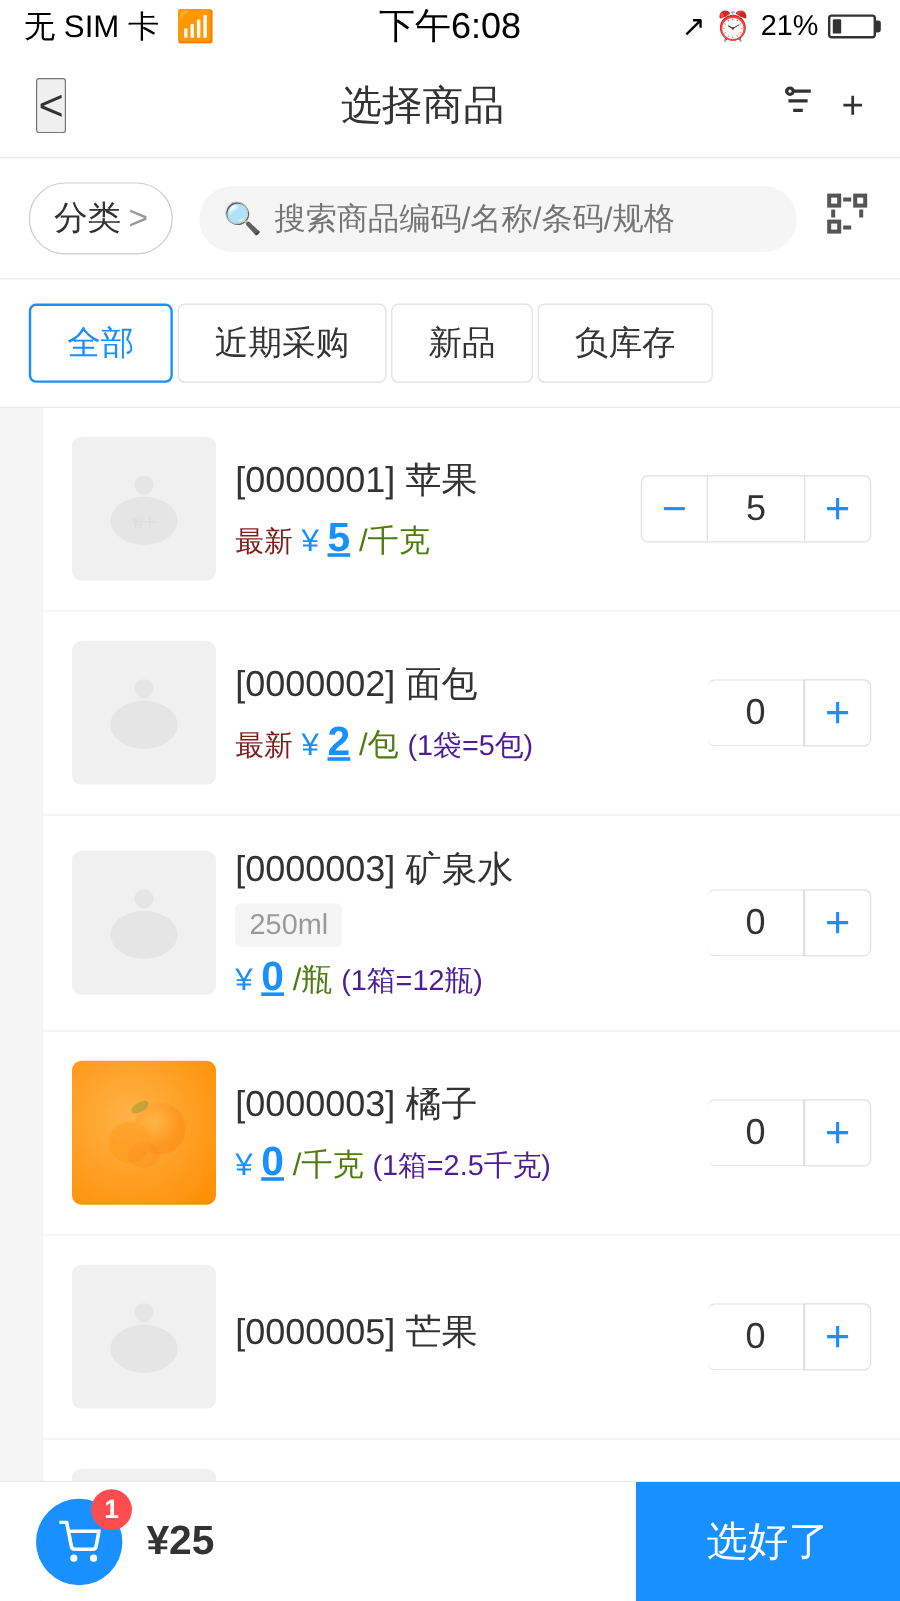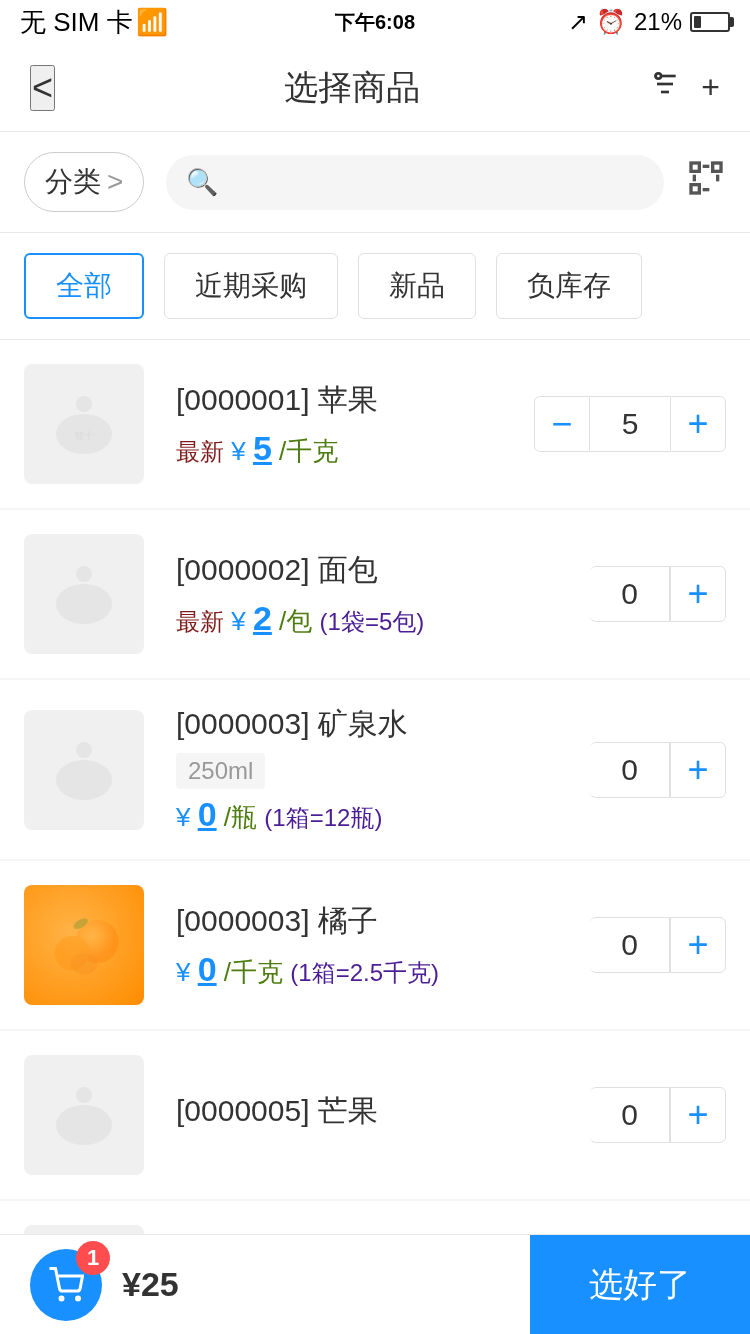--- a/index.html
+++ b/index.html
@@ -17,22 +17,22 @@
     .status-bar {
       background: #fff;
       height: 44px;
       display: flex;
       align-items: center;
       justify-content: space-between;
       padding: 0 20px;
       font-size: 26px;
       font-weight: 500;
     }
-    .status-left { display: flex; align-items: center; gap: 4px; }
-    .status-center { position: absolute; left: 50%; transform: translateX(-50%); font-size: 20px; font-weight: 700; }
+    .status-left { display: flex; align-items: center; gap: 14px; }
+    .status-center { position: absolute; left: 50%; transform: translateX(-50%); font-size: 30px; font-weight: 400; }
     .status-right { display: flex; align-items: center; gap: 8px; font-size: 24px; }
     .battery { border: 2px solid #333; border-radius: 3px; width: 40px; height: 20px; display: inline-flex; align-items: center; padding: 2px; position: relative; }
     .battery-fill { background: #333; height: 100%; width: 21%; border-radius: 1px; }
     .battery::after { content: ''; position: absolute; right: -6px; top: 50%; transform: translateY(-50%); width: 4px; height: 10px; background: #333; border-radius: 0 2px 2px 0; }
 
     
     .nav-bar {
       background: #fff;
       height: 88px;
       display: flex;
@@ -84,21 +84,21 @@
       width: 100%;
       outline: none;
     }
     .scan-icon { font-size: 32px; color: #555; }
 
     
     .tab-bar {
       background: #fff;
       padding: 20px 24px;
       display: flex;
-      gap: 20px;
+      gap: 4px;
       border-bottom: 1px solid #e8e8e8;
     }
     .tab-btn {
       padding: 12px 30px;
       border-radius: 6px;
       font-size: 28px;
       border: 1px solid #e0e0e0;
       background: #fff;
       color: #333;
     }
@@ -111,22 +111,23 @@
     
     .product-list {
       background: #f5f5f5;
     }
     .product-item {
       background: #fff;
       margin-bottom: 2px;
       padding: 24px 24px;
       display: flex;
       align-items: center;
-      gap: 32px;
+      gap: 16px;
       min-height: 140px;
+      margin-left: 36px;
     }
     .product-thumb {
       width: 120px;
       height: 120px;
       border-radius: 8px;
       background: #f0f0f0;
       display: flex;
       align-items: center;
       justify-content: center;
       overflow: hidden;
@@ -287,20 +288,21 @@
   </div>
 </div>
 
 <div class="filter-bar">
   <button class="category-btn">
     <span>分类</span>
     <span style="margin-left:6px;color:#999;">&gt;</span>
   </button>
   <div class="search-box">
     <span class="search-icon">🔍</span>
+    <input class="search-input" type="text" placeholder="搜索商品编码/名称/条码/规格" style="">
   </div>
   <span class="scan-icon">
     <svg width="40" height="40" viewBox="0 0 24 24" fill="none" stroke="#555" stroke-width="2">
       <rect x="3" y="3" width="5" height="5"></rect>
       <rect x="16" y="3" width="5" height="5"></rect>
       <rect x="3" y="16" width="5" height="5"></rect>
       <line x1="10" y1="5" x2="14" y2="5"></line>
       <line x1="10" y1="19" x2="14" y2="19"></line>
       <line x1="19" y1="10" x2="19" y2="14"></line>
       <line x1="5" y1="10" x2="5" y2="14"></line>

